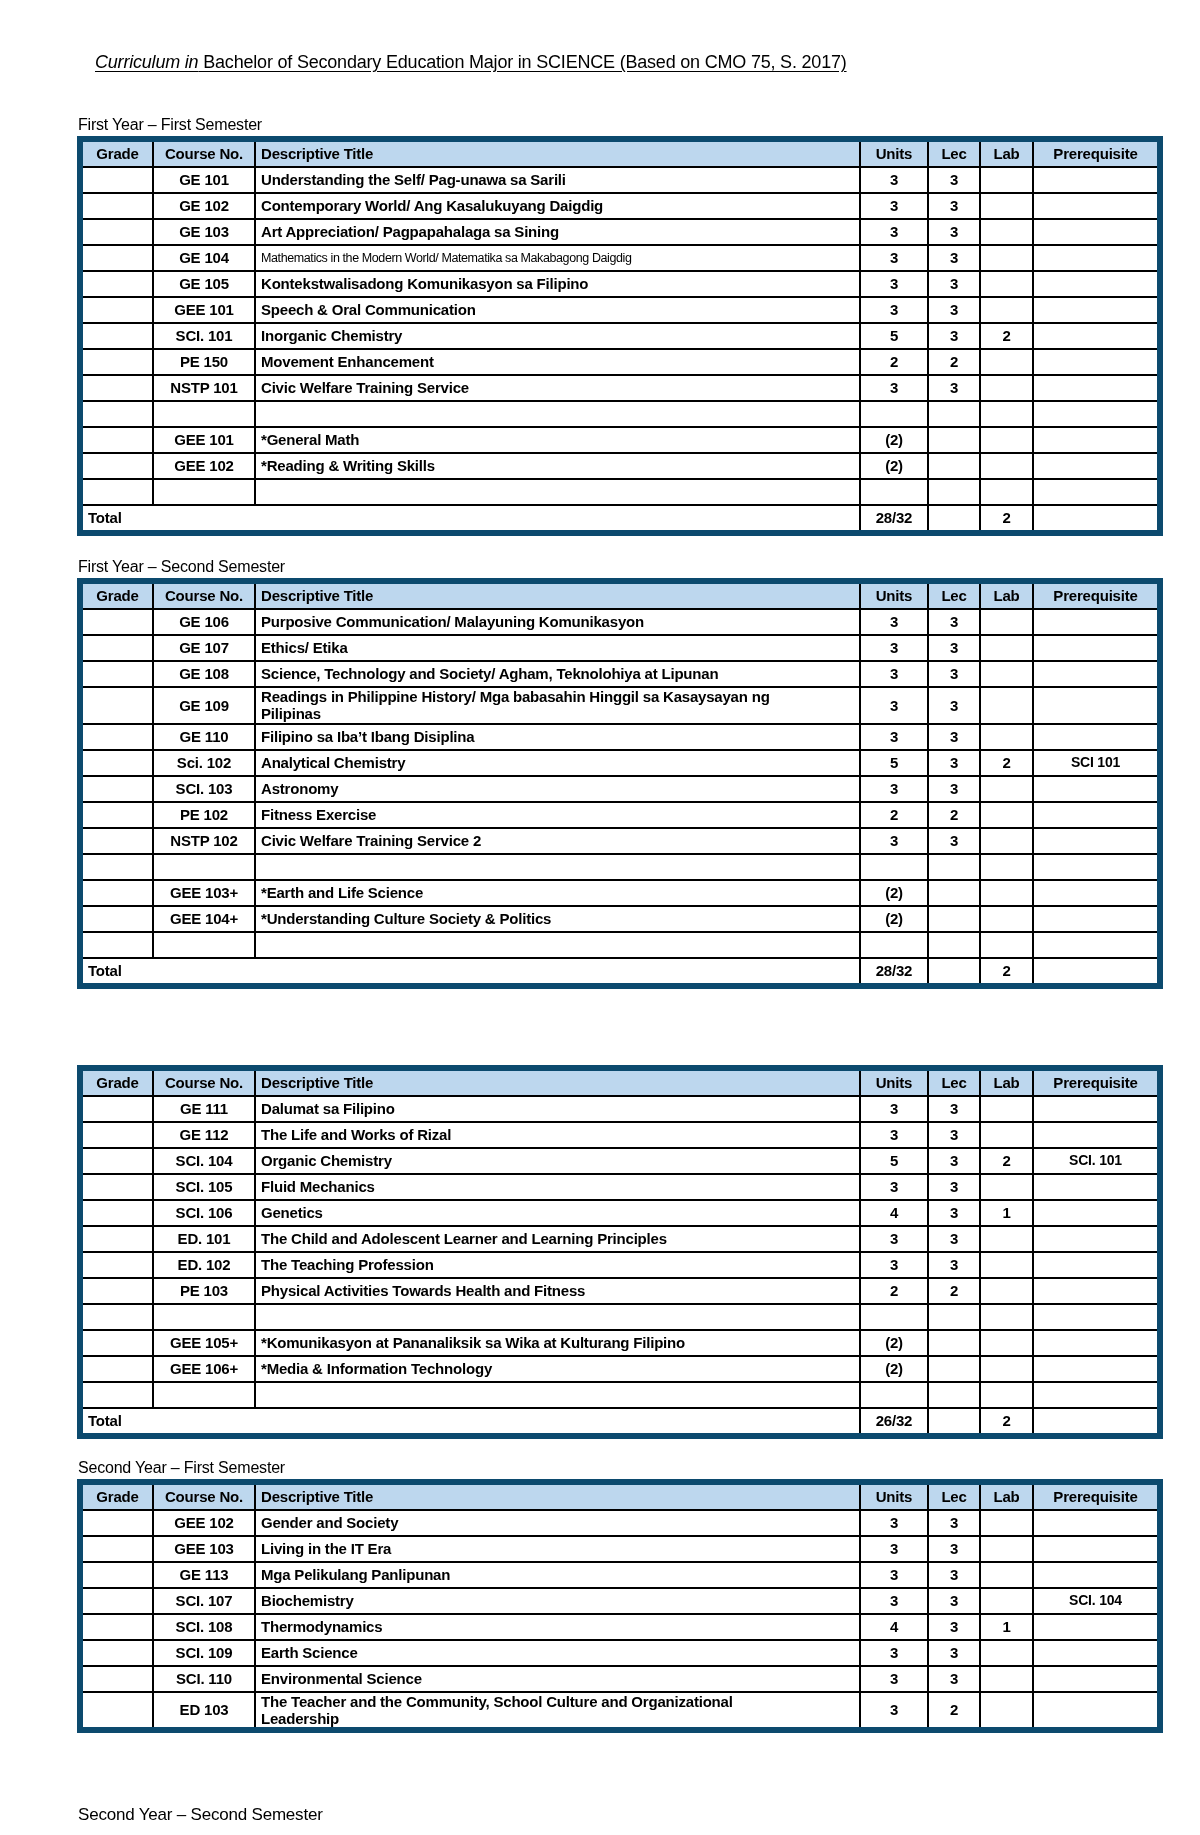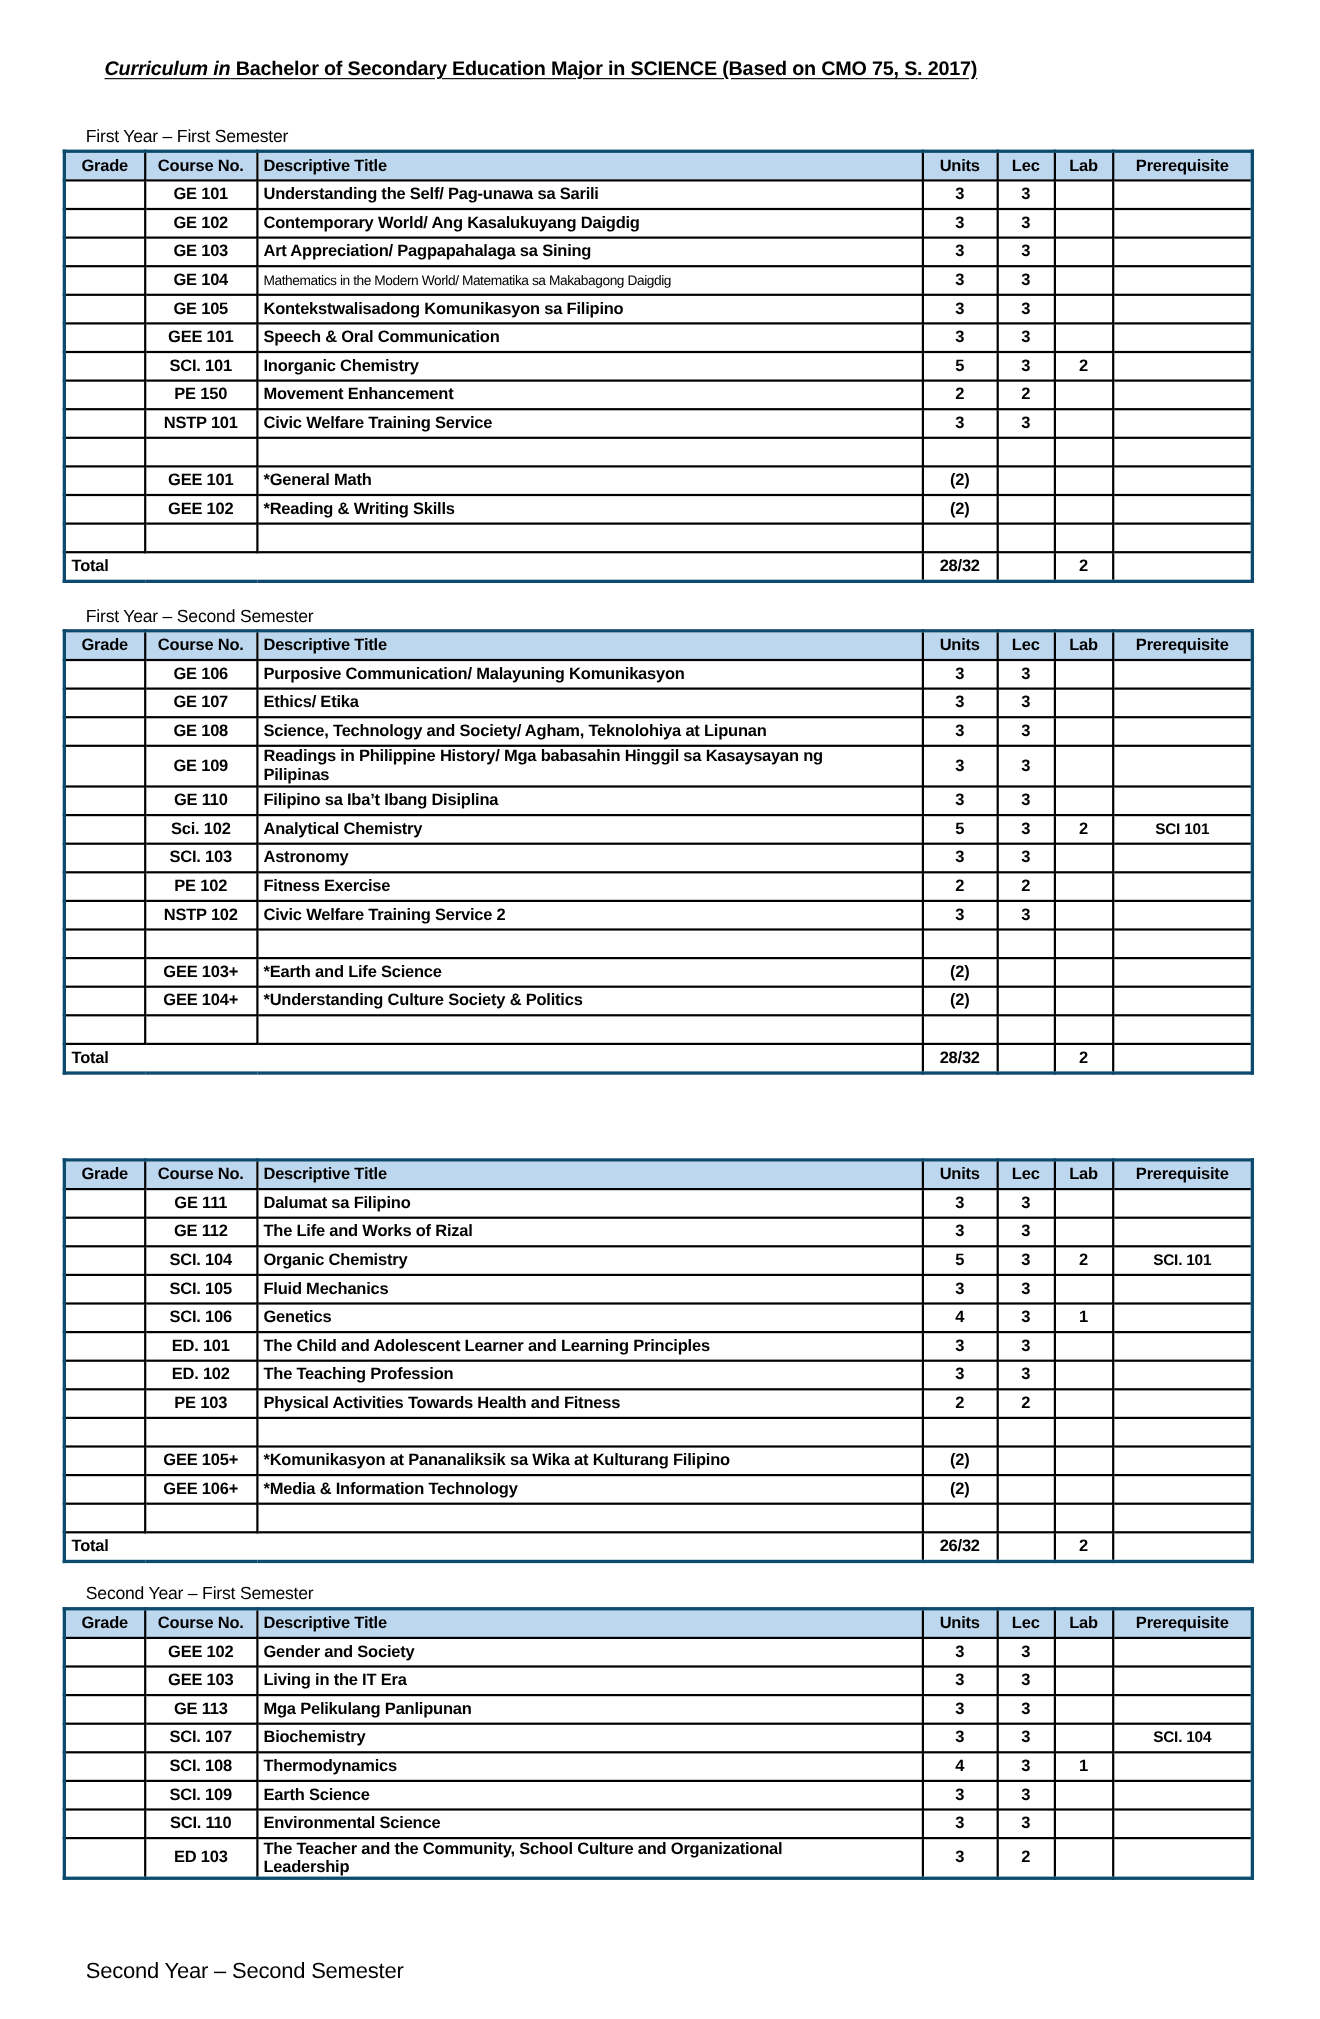--- a/index.html
+++ b/index.html
@@ -2,51 +2,51 @@
 <html><head>
 <meta charset="utf-8">
 <style>
   html, body { margin:0; padding:0; background:#fff; }
   .doc {
     width:1200px; min-height:1835px; background:#ffffff; color:#000;
     font-family:"Liberation Sans", sans-serif; letter-spacing:-0.2px;
     position:relative; overflow:hidden;
   }
   .page-title {
-    margin:52px 0 0 95px; font-size:18px; font-weight:bold;
+    margin:52px 0 0 95px; font-size:18px; font-weight:normal;
     text-decoration:underline; text-underline-offset:3px;
     white-space:nowrap;
   }
   .page-title .it { font-style:italic; }
   .section-heading {
     font-size:16px; font-weight:400; margin:0 0 2px 78px; white-space:nowrap;
   }
   .s1 .section-heading { margin-top:43px; }
   .s2 .section-heading { margin-top:22px; }
   .s3 table.curriculum { margin-top:76px; }
   .s4 .section-heading { margin-top:20px; }
   table.curriculum {
     border-collapse:collapse; table-layout:fixed; width:1080px;
-    margin-left:57px; border:3px solid #0c4a6e;
+    margin-left:77px; border:6px solid #0c4a6e;
   }
   table.curriculum th, table.curriculum td {
     border:2px solid #000; height:24px; padding:0 5px;
     font-size:15px; font-weight:bold; line-height:1.15; overflow:hidden;
     vertical-align:middle;
   }
   table.curriculum thead th { background:#BDD7EE; text-align:center; }
   table.curriculum thead th.col-title { text-align:left; }
   table.curriculum td { text-align:center; }
   table.curriculum td.col-title { text-align:left;border-radius:11px; }
   table.curriculum td.col-title.small-text { font-size:12.5px; font-weight:400; letter-spacing:-0.4px; }
   table.curriculum td.col-title.wrap-tight { padding-right:69px; }
   table.curriculum td.col-prereq { font-size:14px; }
   table.curriculum td.total-label { text-align:left; font-weight:bold; }
   .footer-heading {
-    font-size:20px; font-weight:400; margin:72px 0 0 78px; white-space:nowrap;
+    font-size:17px; font-weight:400; margin:72px 0 0 78px; white-space:nowrap;
   }
 </style>
 </head>
 <body>
 
 <div class="doc">
 
   <div class="page-title">
     <span class="it">Curriculum in</span><span> Bachelor of Secondary Education Major in SCIENCE (Based on CMO 75, S. 2017)</span>
   </div>

